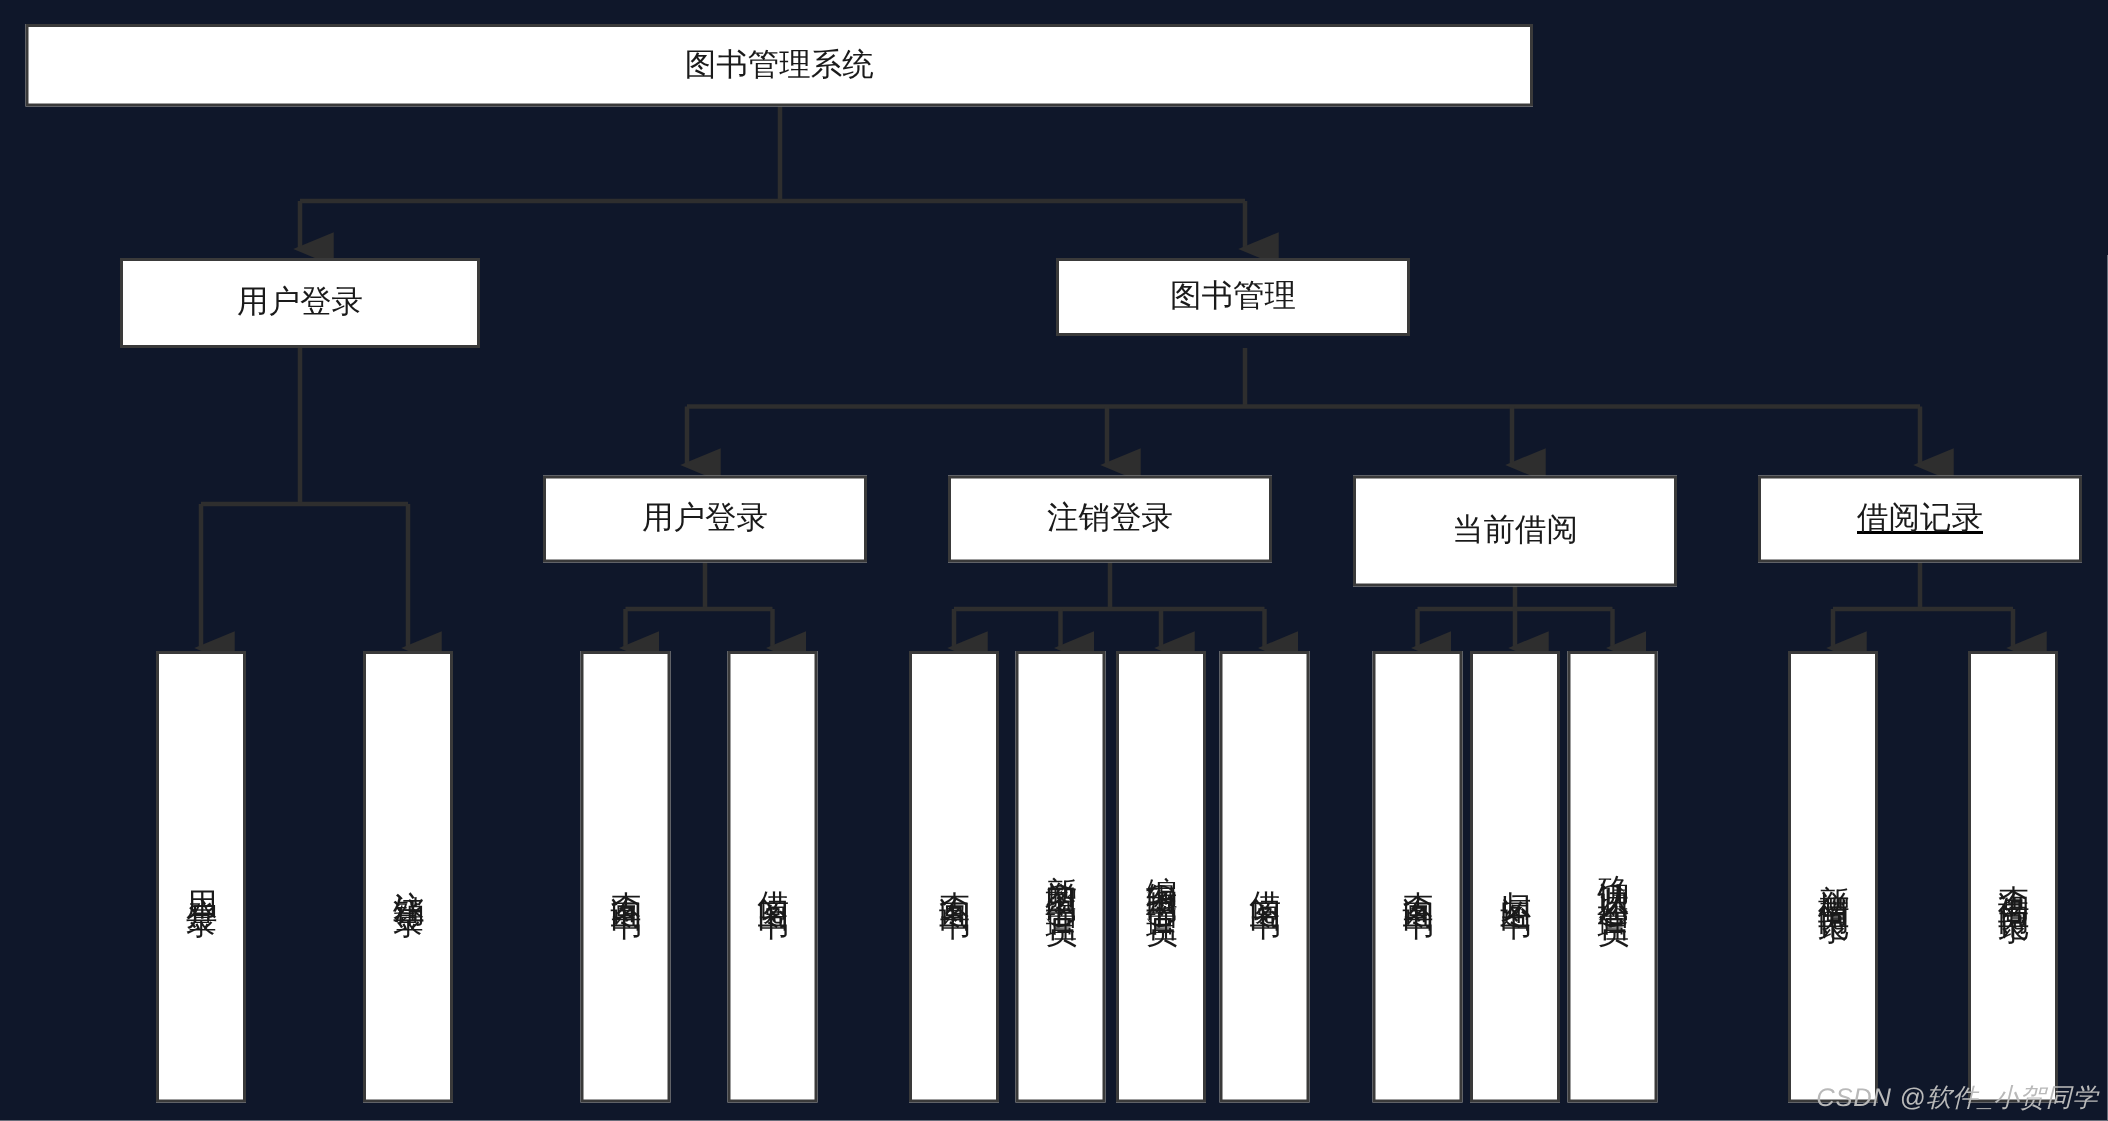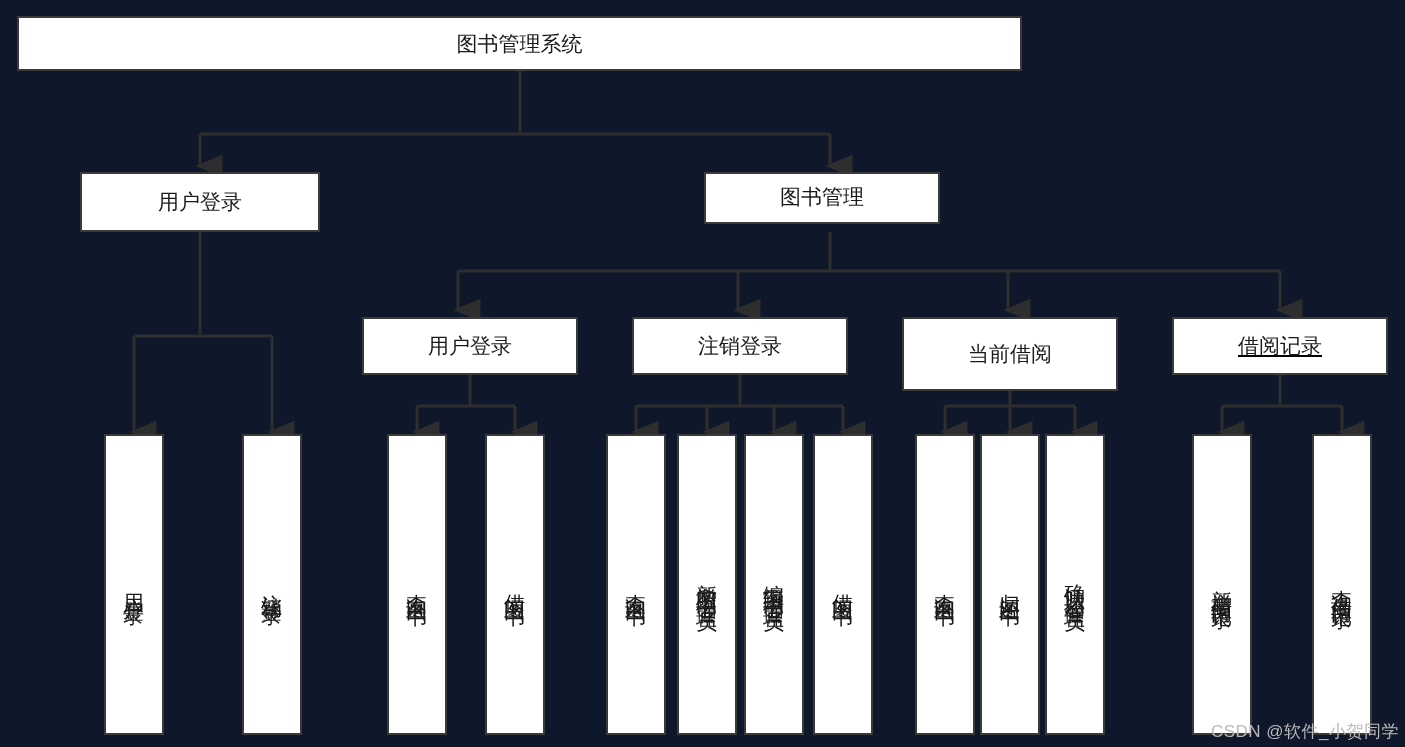--- a/index.html
+++ b/index.html
@@ -7,21 +7,21 @@
   #stage{position:relative;width:1405px;height:747px;background:#0f172a;}
   svg#wires{position:absolute;left:0;top:0;width:1405px;height:747px;}
   .node{position:absolute;box-sizing:border-box;background:#ffffff;border:2.5px solid #3a3a3a;
         display:flex;align-items:center;justify-content:center;}
   .node .label{color:#1a1a1a;line-height:1.12;text-align:center;white-space:nowrap;}
   .node.horiz .label{font-size:21px;}
   .node.leaf{align-items:center;justify-content:center;}
   .node.leaf .label{writing-mode:vertical-rl;text-orientation:upright;font-size:21px;
                     letter-spacing:4px;line-height:1.0;}
   #watermark{position:absolute;right:6px;bottom:4px;font-size:17px;color:#b9b9b9;
-             letter-spacing:0.5px;white-space:nowrap;}
+             letter-spacing:0.5px;white-space:nowrap;font-style:italic;}
 </style>
 </head>
 <body>
 
 <div id="stage">
 
   <svg id="wires" viewBox="0 0 1405 747" xmlns="http://www.w3.org/2000/svg">
     <defs>
       <marker id="arrow" viewBox="0 0 12 12" refX="6" refY="10" markerWidth="9" markerHeight="9" orient="auto-start-reverse">
         <path d="M 1 0 L 11 0 L 6 12 z" fill="#2e2e2e"></path>

